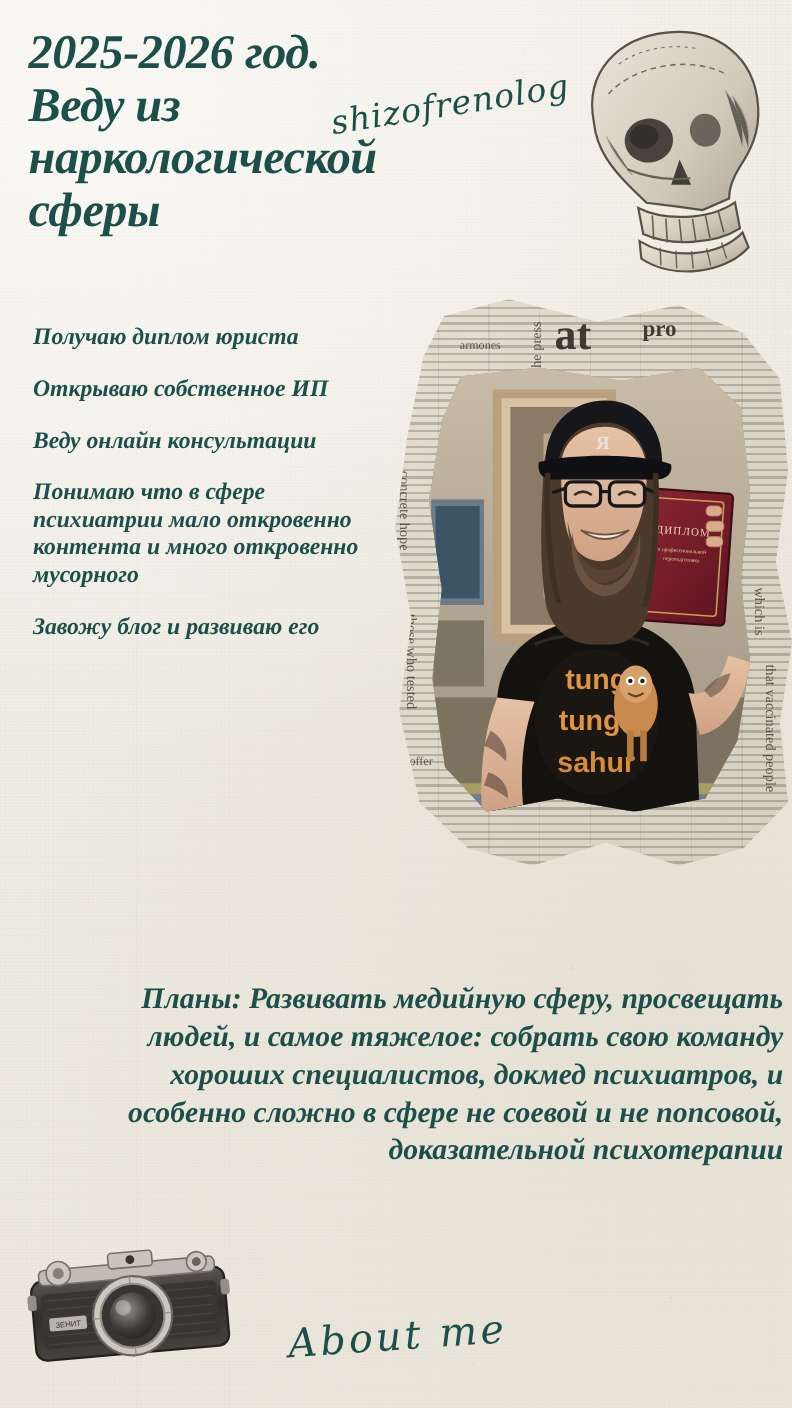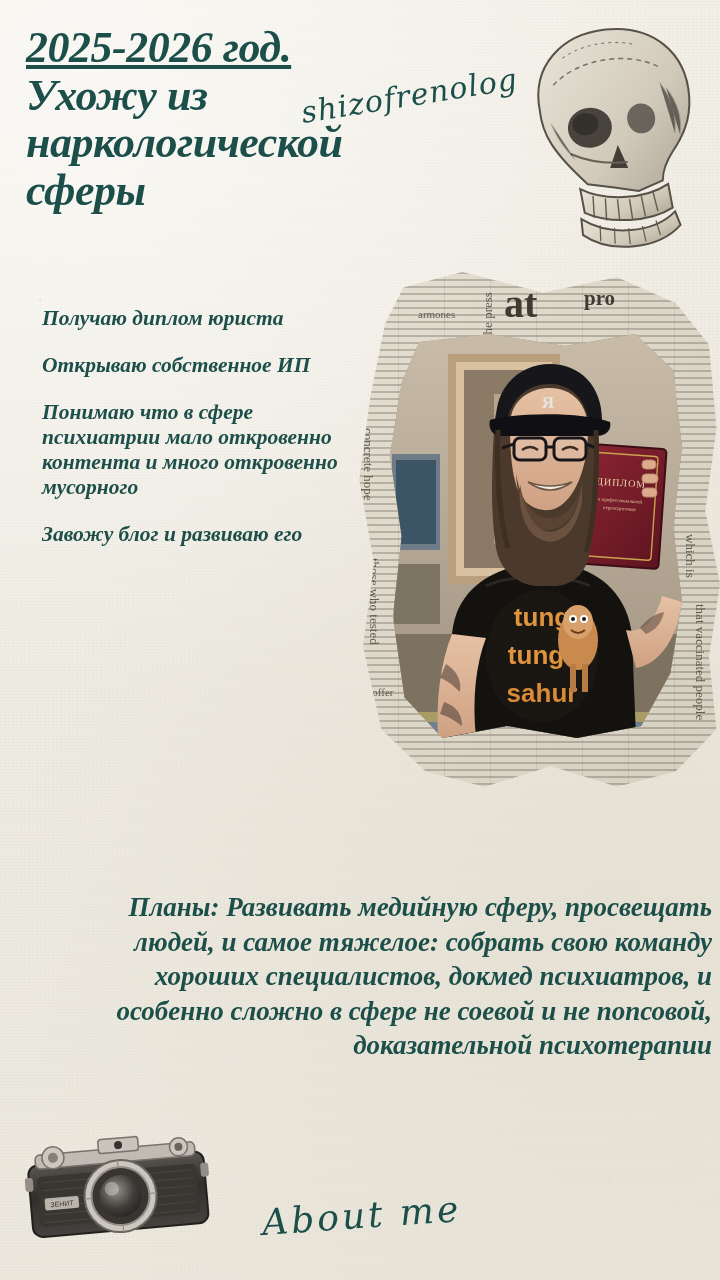--- a/index.html
+++ b/index.html
@@ -42,21 +42,21 @@
     width: 500px;
     color: #1c4f4a;
     font-family: "Liberation Serif", serif;
     font-weight: bold;
     font-style: italic;
     font-size: 44px;
     line-height: 1.08;
     letter-spacing: -0.5px;
     text-shadow: 0 1px 0 rgba(255,255,255,.35);
   }
-  .headline .l1 { display:block;text-decoration:underline; }
+  .headline .l1 { display:block; }
   .headline .l2 { display:block; }
   .headline .l3 { display:block; }
   .headline .l4 { display:block; }
 
   .script-tag {
     position: absolute;
     left: 300px;
     top: 78px;
     color: #1c4f4a;
     font-family: "DejaVu Serif", serif;
@@ -87,21 +87,21 @@
     font-family: "Liberation Serif", serif;
     font-weight: bold;
     font-style: italic;
     font-size: 21.5px;
     line-height: 1.16;
   }
   .bullets li {
     list-style: none;
     margin: 0 0 22px 0;
   }
-  .bullets ul { margin:16px; padding:0; }
+  .bullets ul { margin:4px; padding:0; }
 
   
   .photo-wrap {
     position: absolute;
     left: 352px;
     top: 272px;
     width: 368px;
     height: 520px;
   }
   .newsprint {
@@ -270,31 +270,32 @@
       <g stroke="#7d7466" stroke-width="0.9" opacity="0.55">
         <path d="M152,70 C162,86 166,104 162,122"></path>
         <path d="M158,76 C168,92 171,108 167,124"></path>
         <path d="M40,100 C44,116 52,128 60,138"></path>
       </g>
     </g>
   </svg>
 
   <div class="headline">
     <span class="l1">2025-2026 год.</span>
-    <span class="l2">Ухожу из</span>
+    <span class="l2">Веду из</span>
     <span class="l3">наркологической</span>
     <span class="l4">сферы</span>
   </div>
 
   <div class="script-tag">shizofrenolog</div>
 
   <div class="bullets">
     <ul>
       <li>Получаю диплом юриста</li>
       <li>Открываю собственное ИП</li>
+      <li>Веду онлайн консультации</li>
       <li>Понимаю что в сфере психиатрии мало откровенно контента и много откровенно мусорного</li>
       <li>Завожу блог и развиваю его</li>
     </ul>
   </div>
 
   <div class="photo-wrap">
     <div class="newsprint">
       <div class="cols"></div>
       <div class="newsword big" style="left:116px; top:8px;">at</div>
       <div class="newsword big" style="left:196px; top:14px; font-size:21px;">pro</div>

